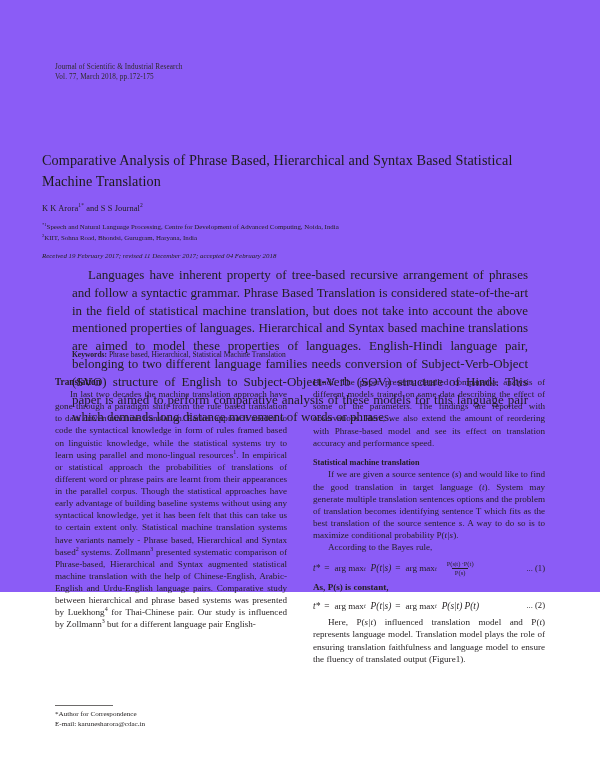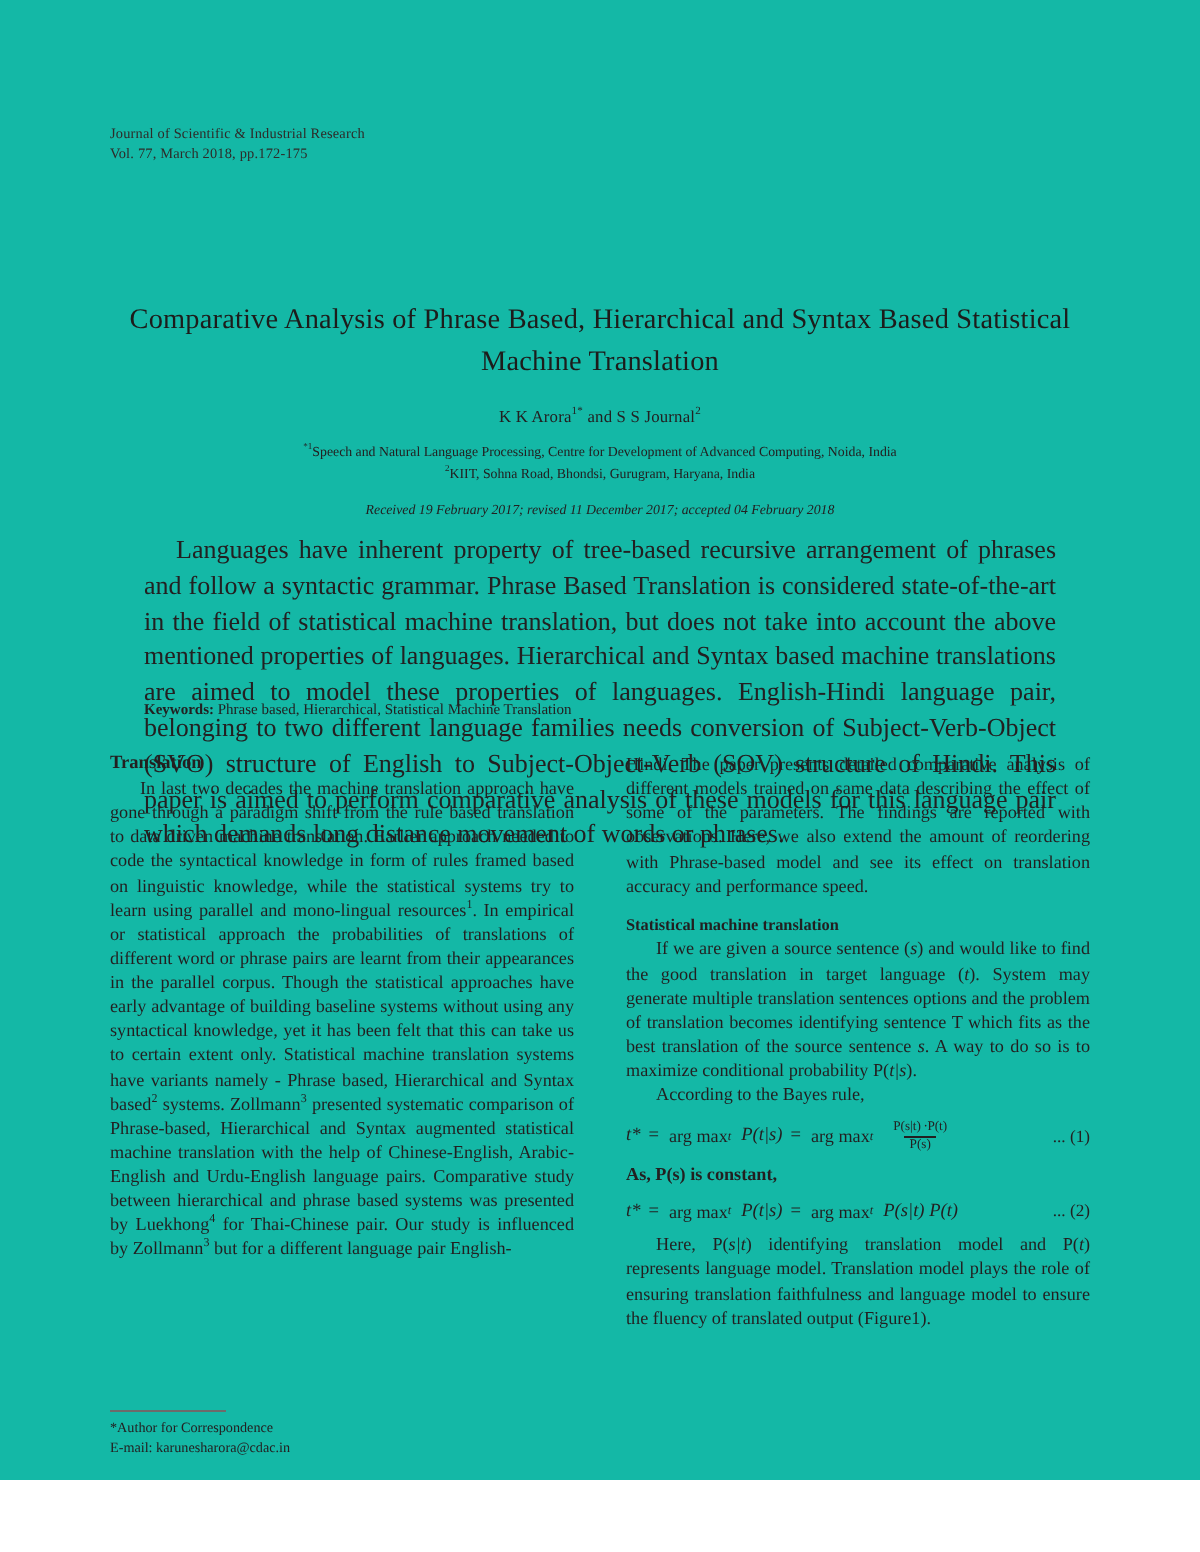--- a/index.html
+++ b/index.html
@@ -10,45 +10,44 @@
   body {
     width: 600px;
     height: 776px;
     font-family: "Liberation Serif", "DejaVu Serif", serif;
     color: #231f20;
     overflow: hidden;
   }
   .page {
     position: relative;
     width: 600px;
-    height: 740px;
+    height: 592px;
     box-sizing: border-box;
     padding: 0;
-    background: #14b8a6;
+    background: #8b5cf6;
   }
 
   
   .journal-header {
     position: absolute;
     left: 55px;
     top: 62px;
     font-size: 7.2px;
     line-height: 1.45;
     color: #2e2b29;
     letter-spacing: 0.1px;
   }
   .journal-header div { white-space: nowrap; }
 
   
   .title-block {
     position: absolute;
-    left: 55px;
+    left: 42px;
     top: 150px;
     width: 490px;
-    text-align: center;
   }
   .paper-title {
     font-size: 14.2px;
     line-height: 1.45;
     font-weight: normal;
     margin: 0;
     color: #1d1c1b;
     letter-spacing: 0.1px;
   }
   .authors {
@@ -294,21 +293,21 @@
           <span>=</span>
           <span class="argmax">
             <span class="top">arg max</span>
             <span class="bot">t</span>
           </span>
           <span class="eq-var">P(s|t) P(t)</span>
         </span>
         <span class="eq-num">... (2)</span>
       </div>
 
-      <p class="body-par"><span>Here, P(</span><span class="it">s|t</span><span>) identifying translation model and P(</span><span class="it">t</span><span>) represents language model. Translation model plays the role of ensuring translation faithfulness and language model to ensure the fluency of translated output (Figure1).</span></p>
+      <p class="body-par"><span>Here, P(</span><span class="it">s|t</span><span>) influenced translation model and P(</span><span class="it">t</span><span>) represents language model. Translation model plays the role of ensuring translation faithfulness and language model to ensure the fluency of translated output (Figure1).</span></p>
     </div>
   </div>
 
   <div class="footnote">
     <div class="rule"></div>
     <div>*Author for Correspondence</div>
     <div>E-mail: karunesharora@cdac.in</div>
   </div>
 
 </div>

